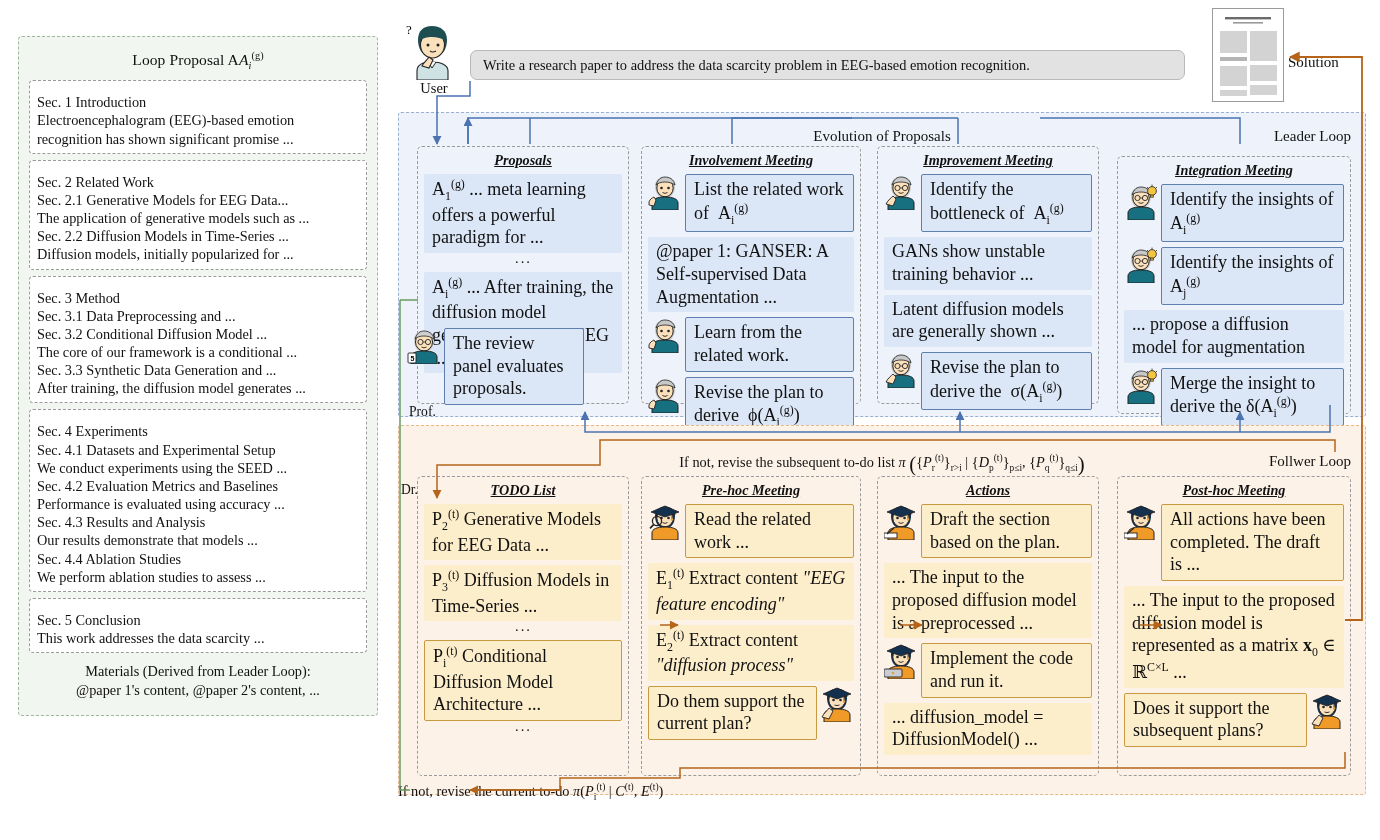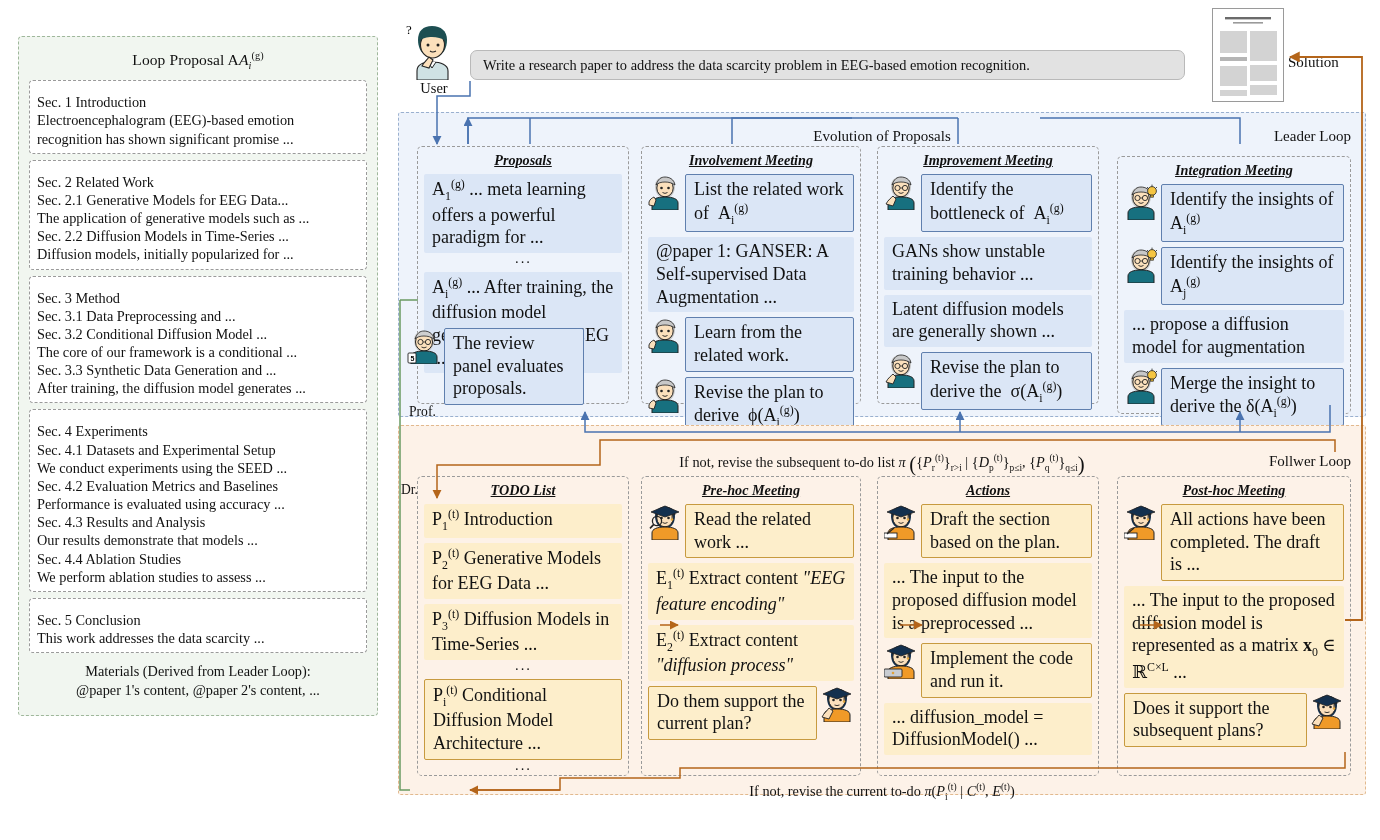--- a/index.html
+++ b/index.html
@@ -51,21 +51,21 @@
   .loop-name{position:absolute;font-size:15px;}
   #leader-loop-name{right:14px;top:15px;}
   #follower-loop-name{right:14px;top:27px;}
   #evolution-label{
     position:absolute;left:0;right:0;top:15px;text-align:center;font-size:15px;
   }
   #revise-subsequent{
     position:absolute;left:0;right:0;top:27px;text-align:center;font-size:14.3px;
   }
   #revise-current{
-    left:398px;top:782px;width:968px;text-align:center;font-size:14.3px;
+    left:398px;top:782px;width:968px;text-align:left;font-size:14.3px;
   }
   
   .col{
     position:absolute;box-sizing:border-box;
     border:1px dashed #9a9a9a;border-radius:5px;background:transparent;
     padding:4px 6px 6px 6px;
   }
   .col-title{
     text-align:center;font-style:italic;font-weight:bold;font-size:14.2px;
     text-decoration:underline;margin:1px 0 5px 0;
@@ -333,21 +333,20 @@
   </div>
   <div id="prof-label">Prof.</div>
 </div>
 
 <div class="abs" id="follower-loop">
   <div class="loop-name" id="follower-loop-name">Follwer Loop</div>
   <div id="revise-subsequent">If not, revise the subsequent to-do list <i>π</i> <span style="font-size:1.45em;vertical-align:-.2em;">(</span>{<i>P</i><sub>r</sub><sup>(t)</sup>}<sub>r&gt;i</sub> | {<i>D</i><sub>p</sub><sup>(t)</sup>}<sub>p≤i</sub>, {<i>P</i><sub>q</sub><sup>(t)</sup>}<sub>q≤i</sub><span style="font-size:1.45em;vertical-align:-.2em;">)</span></div>
   <div id="follower-cols">
       <div class="col" style="left: 18px; width: 212px; top: 50px; height: 300px;">
         <div class="col-title">TODO List</div>
-        <div class="bubble b-yellow">P<sub>1</sub><sup>(t)</sup> Introduction</div>
         <div class="bubble b-yellow">P<sub>2</sub><sup>(t)</sup> Generative Models for EEG Data ...</div>
         <div class="bubble b-yellow">P<sub>3</sub><sup>(t)</sup> Diffusion Models in Time-Series ...</div>
         <div class="dots">···</div>
         <div class="bubble b-yellow-o">P<sub>i</sub><sup>(t)</sup> Conditional Diffusion Model Architecture ...</div>
         <div class="dots">···</div>
       </div>
       <div class="col" style="left: 242px; width: 220px; top: 50px; height: 300px;">
         <div class="col-title">Pre-hoc Meeting</div>
         <div class="row">
           <div class="ava"><svg viewBox="0 0 34 36" width="34" height="36">

